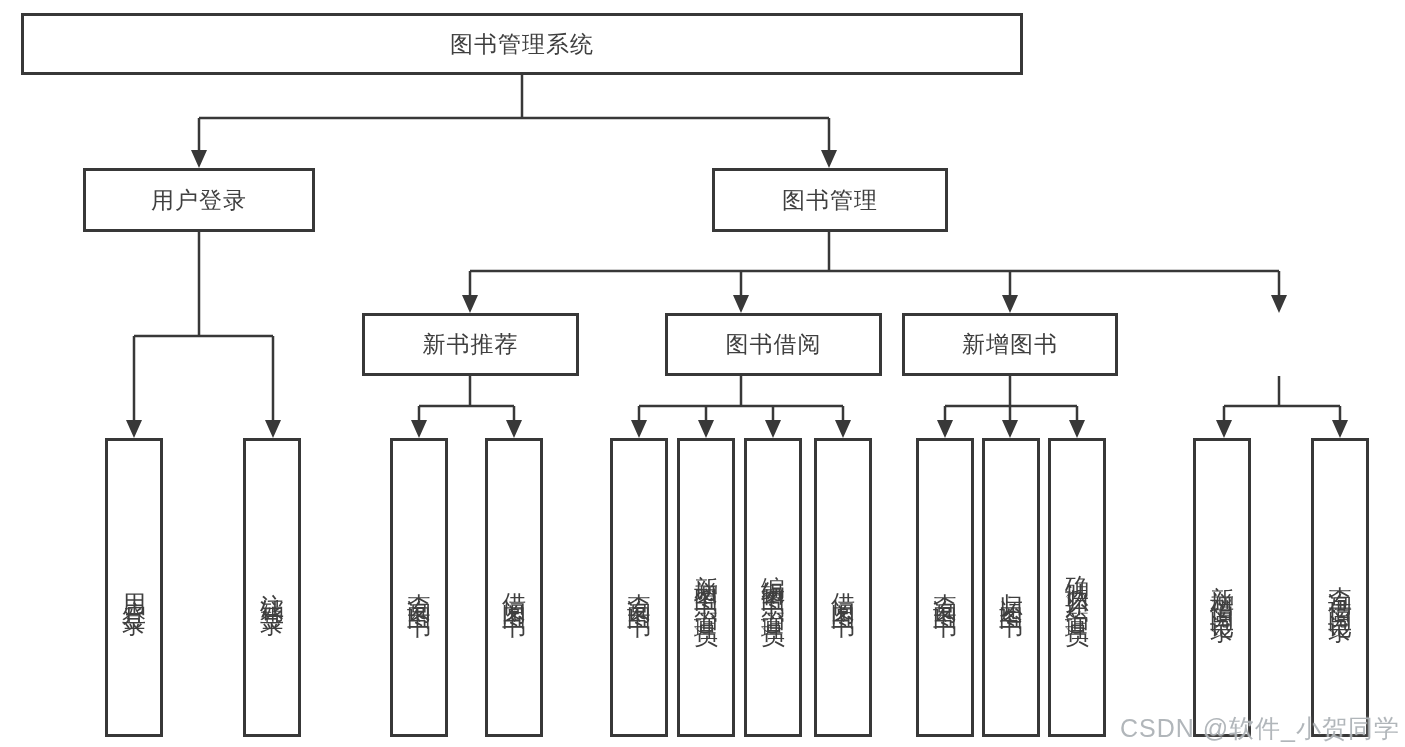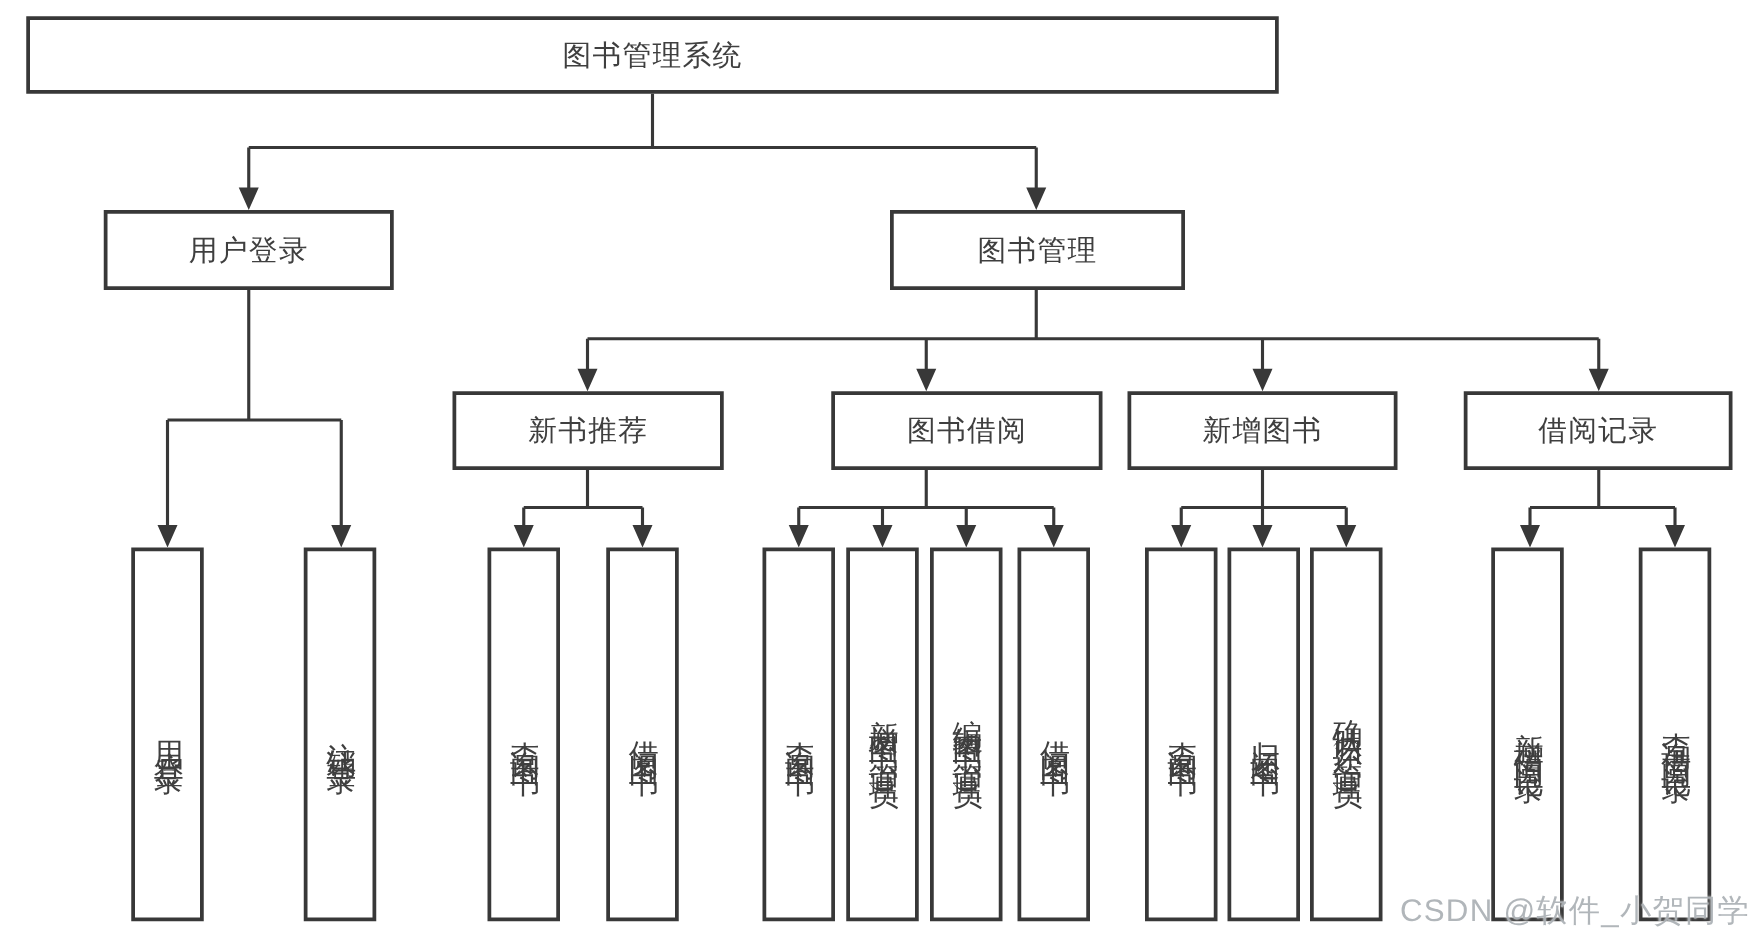--- a/index.html
+++ b/index.html
@@ -113,23 +113,20 @@
 
   <div class="box b-l3a">
     <span class="hlabel">新书推荐</span>
   </div>
   <div class="box b-l3b">
     <span class="hlabel">图书借阅</span>
   </div>
   <div class="box b-l3c">
     <span class="hlabel">新增图书</span>
   </div>
-  <div class="box b-l3d">
-    <span class="hlabel">借阅记录</span>
-  </div>
 
   <div class="box leaf f1">
     <span class="vlabel">用户登录</span>
   </div>
   <div class="box leaf f2">
     <span class="vlabel">注销登录</span>
   </div>
 
   <div class="box leaf f3">
     <span class="vlabel">查询图书</span>

